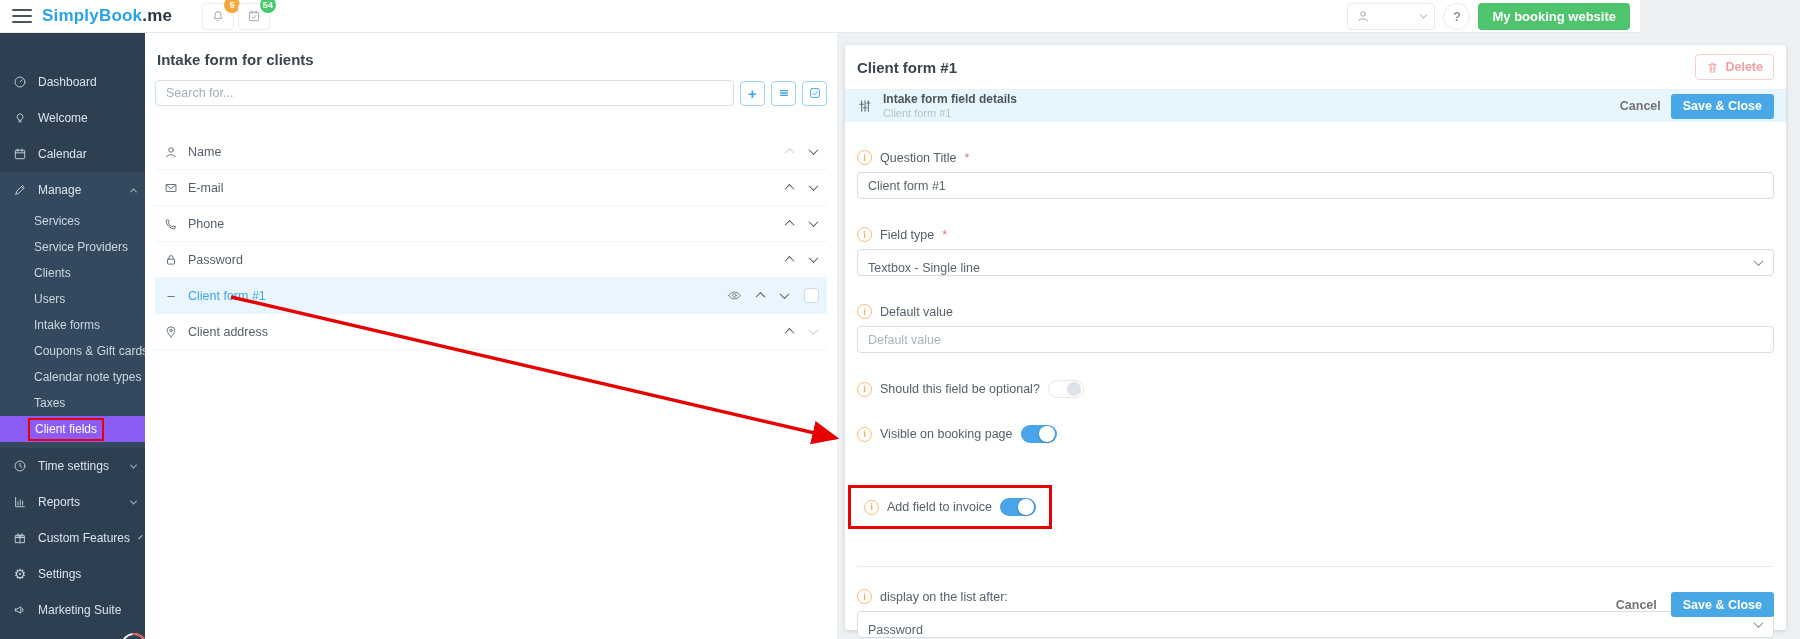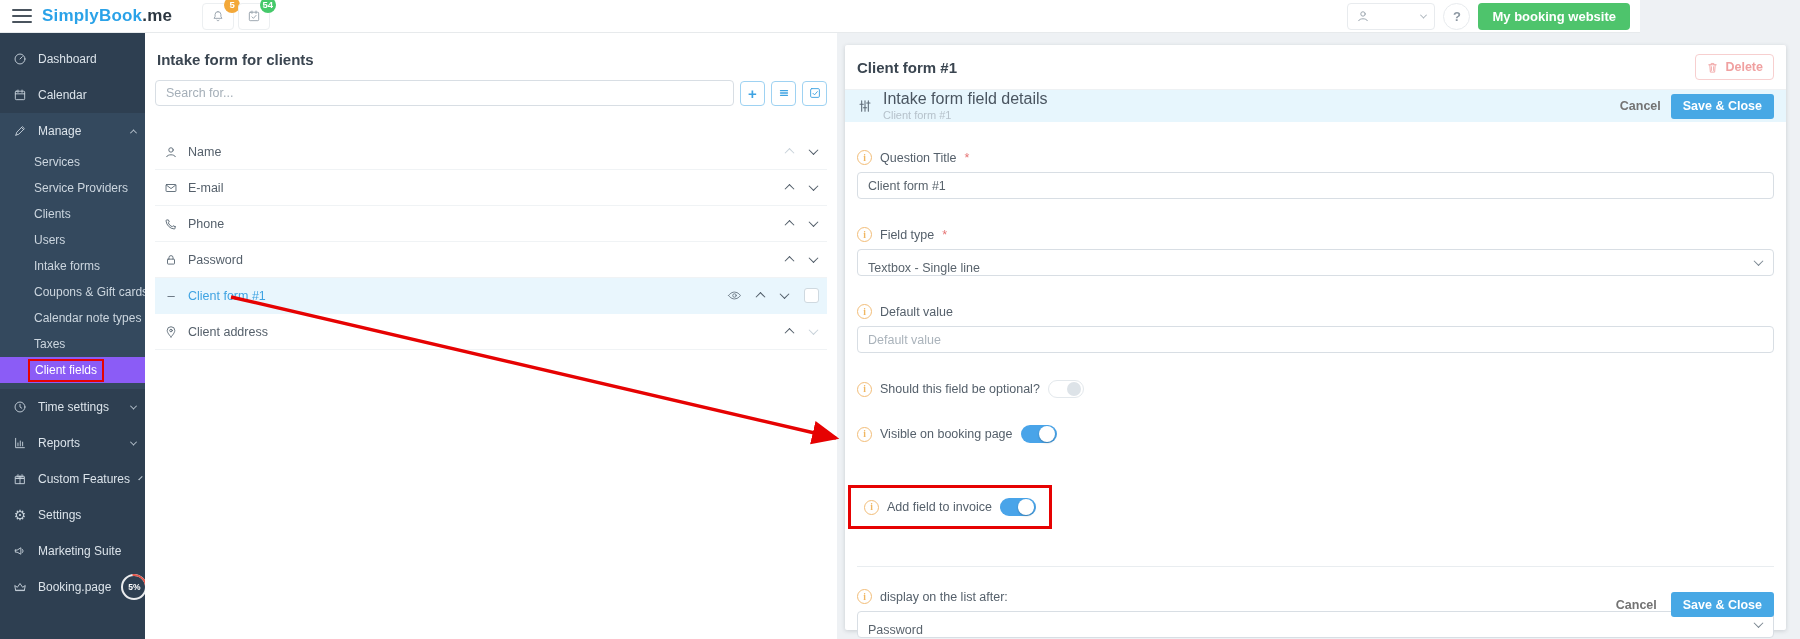--- a/index.html
+++ b/index.html
@@ -29,21 +29,21 @@
   .green-btn{height:27px;background:#4ec46c;color:#fff;font-weight:700;font-size:13px;border:none;border-radius:4px;
     padding:0 14px;cursor:pointer}
 
   
   .chv{display:inline-block;width:7px;height:7px;border-right:1.6px solid currentColor;border-bottom:1.6px solid currentColor}
   .chv.down{transform:rotate(45deg) translate(-1px,-1px)}
   .chv.up{transform:rotate(-135deg) translate(-1px,-1px)}
   .chv.sm{width:5px;height:5px}
 
   
-  .sidebar{position:absolute;top:33px;left:0;width:148px;height:606px;background:#2e3f51;padding-top:8px;
+  .sidebar{position:absolute;top:33px;left:0;width:148px;height:606px;background:#2e3f51;padding-top:31px;
     font-size:12px;color:#dbe3ea;overflow:hidden}
   .side-item{height:36px;display:flex;align-items:center;gap:10px;padding:0 12px;cursor:pointer}
   .side-item .sicon{width:16px;display:flex;justify-content:center;color:#c6d1da;flex:none}
   .side-item .lbl{flex:1;white-space:nowrap}
   .side-item .chv{color:#b9c5cf}
   .glyph{font-family:"DejaVu Sans",sans-serif;font-size:14px;line-height:1}
   .manage-group{background:#34495e;padding-bottom:6px}
   .side-sub{height:26px;display:flex;align-items:center;padding-left:34px;color:#ccd6df;cursor:pointer;white-space:nowrap}
   .side-sub.selected{background:#8b5cf6;color:#fff}
   .anno-box{display:inline-block;border:2px solid #e60202;padding:2px 5px 3px;margin-left:-6px}
@@ -75,21 +75,21 @@
   
   .card{position:absolute;top:45px;left:845px;width:941px;height:585px;background:#fff;
     box-shadow:0 1px 4px rgba(40,50,60,.18);border-radius:2px}
   .card-header{height:45px;display:flex;align-items:center;padding:0 12px;border-bottom:1px solid #eef1f3}
   .card-title{font-size:15px;font-weight:700;color:#3a4550;flex:1}
   .delete-btn{display:flex;align-items:center;gap:6px;height:26px;border:1px solid #f7cfcf;border-radius:4px;
     background:#fff;color:#f0a0a0;font-size:12.5px;font-weight:700;padding:0 10px;cursor:pointer}
   .card-toolbar{height:32px;background:#e7f6fd;display:flex;align-items:center;gap:10px;padding:0 12px}
   .slicon{color:#5d6a76}
   .tb-titles{line-height:1.15}
-  .tb-title{font-size:16px;font-weight:400;color:#4a5560}
+  .tb-title{font-size:12px;font-weight:700;color:#4a5560}
   .tb-sub{font-size:11px;color:#b6c2cb}
   .link-btn{margin-left:auto;color:#737373;font-size:12.5px;font-weight:700;cursor:pointer;background:none;border:none}
   .save-btn{height:25px;background:#47a8e5;color:#fff;border:none;border-radius:3px;font-size:12.5px;font-weight:700;
     padding:0 12px;cursor:pointer}
   .flabel{display:flex;align-items:center;gap:8px;margin:28px 12px 7px;font-size:12.5px;color:#55606b}
   .flabel .req{color:#e57373}
   .info-i{width:15px;height:15px;border:1.4px solid #f2bd78;border-radius:50%;color:#f0b661;font-size:9.5px;
     font-weight:700;display:flex;align-items:center;justify-content:center;flex:none;font-family:"Liberation Serif",serif}
   .tinput{display:block;margin:0 12px;width:calc(100% - 24px);height:27px;border:1px solid #d8dee4;border-radius:4px;
     padding:0 10px;font-size:12.5px;color:#5a646d;font-family:"Liberation Sans",sans-serif;outline:none;background:#fff}
@@ -161,20 +161,29 @@
           <svg class="ic" viewBox="0 0 24 24">
             <circle cx="12" cy="12" r="8.5"></circle>
             <path d="M12 12l4-4"></path>
           </svg>
         </span>
       <span class="lbl">Dashboard</span>
     </div>
     <div class="side-item">
       <span class="sicon">
           <svg class="ic" viewBox="0 0 24 24">
+            <path d="M9 14a5 5 0 1 1 6 0c-.8.7-1 1.4-1 2h-4c0-.6-.2-1.3-1-2z"></path>
+            <path d="M10 18.5h4"></path>
+          </svg>
+        </span>
+      <span class="lbl">Welcome</span>
+    </div>
+    <div class="side-item">
+      <span class="sicon">
+          <svg class="ic" viewBox="0 0 24 24">
             <rect x="4" y="5.5" width="16" height="14.5" rx="1.5"></rect>
             <path d="M4 10h16M8.5 3.5v4M15.5 3.5v4"></path>
           </svg>
         </span>
       <span class="lbl">Calendar</span>
     </div>
 
     <div class="manage-group">
       <div class="side-item">
         <span class="sicon">

